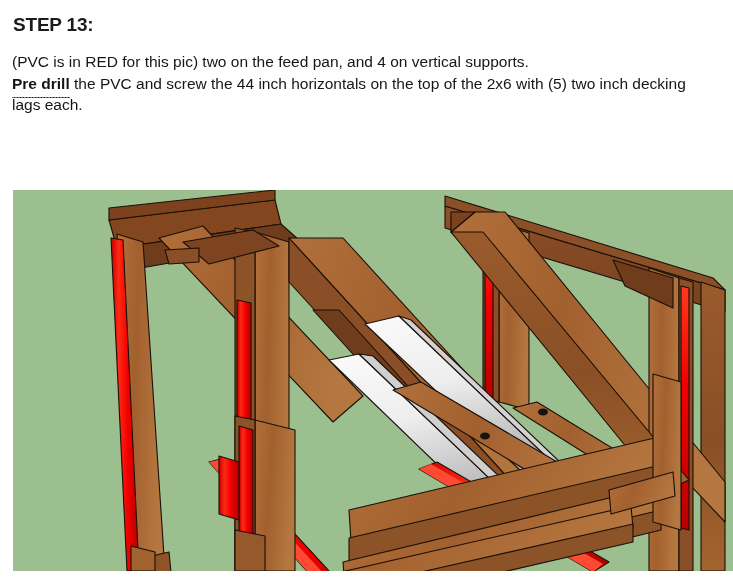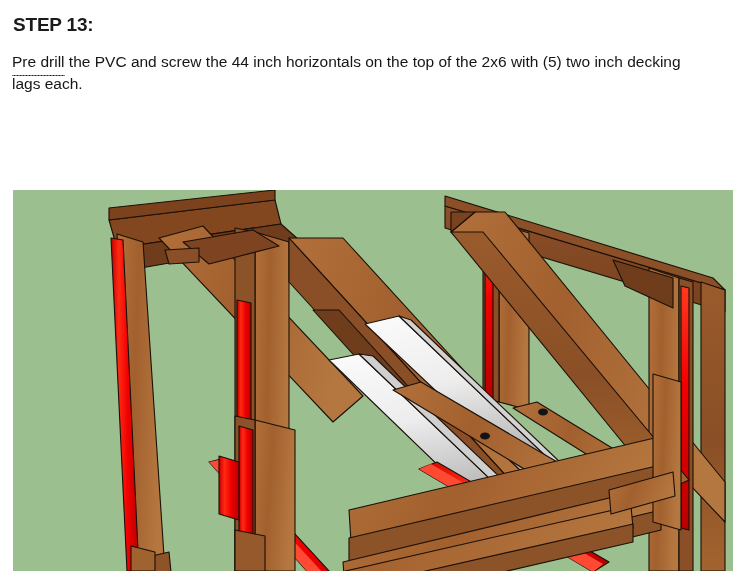--- a/index.html
+++ b/index.html
@@ -51,20 +51,21 @@
     border-bottom: none;
     position: relative;
     padding-bottom: 5px;
     background-repeat: repeat-x;
     background-position: left 100%;
     background-size: 4px 3px;
     background-image:
       linear-gradient(45deg, transparent 45%, #3b6be0 45%, #3b6be0 55%, transparent 55%),
       linear-gradient(-45deg, transparent 45%, #3b6be0 45%, #3b6be0 55%, transparent 55%);
     box-shadow: inset 0 -1px 0 0 rgba(59,107,224,0.0);
+    font-weight: bold;
   }
   .grammar::after {
     content: "";
     position: absolute;
     left: 0; right: 0; bottom: -1px;
     height: 2px;
     background:
       radial-gradient(circle at 1px 2px, #4a7ae8 1px, transparent 1.2px) repeat-x;
     background-size: 3px 3px;
   }
@@ -83,20 +84,21 @@
   #figure svg { display: block; }
 </style>
 </head>
 <body>
 
 <div id="page">
 
   <div class="step-heading">STEP 13:</div>
 
   <div class="body-text">
+    <p class="para-wrap">(PVC is in RED for this pic) two on the feed pan, and 4 on vertical supports.</p>
     <p class="para-wrap"><span class="underline-solid grammar">Pre drill</span><span> the PVC and screw the 44 inch horizontals on the top of the 2x6 with (5) two inch decking lags each.</span></p>
   </div>
 
   <div id="figure">
     <svg width="720" height="381" viewBox="0 0 720 381" xmlns="http://www.w3.org/2000/svg">
       <defs>
         <linearGradient id="gWoodA" x1="0" y1="0" x2="1" y2="0.25">
           <stop offset="0%" stop-color="#b1703b"></stop>
           <stop offset="45%" stop-color="#a2602e"></stop>
           <stop offset="100%" stop-color="#b57740"></stop>

